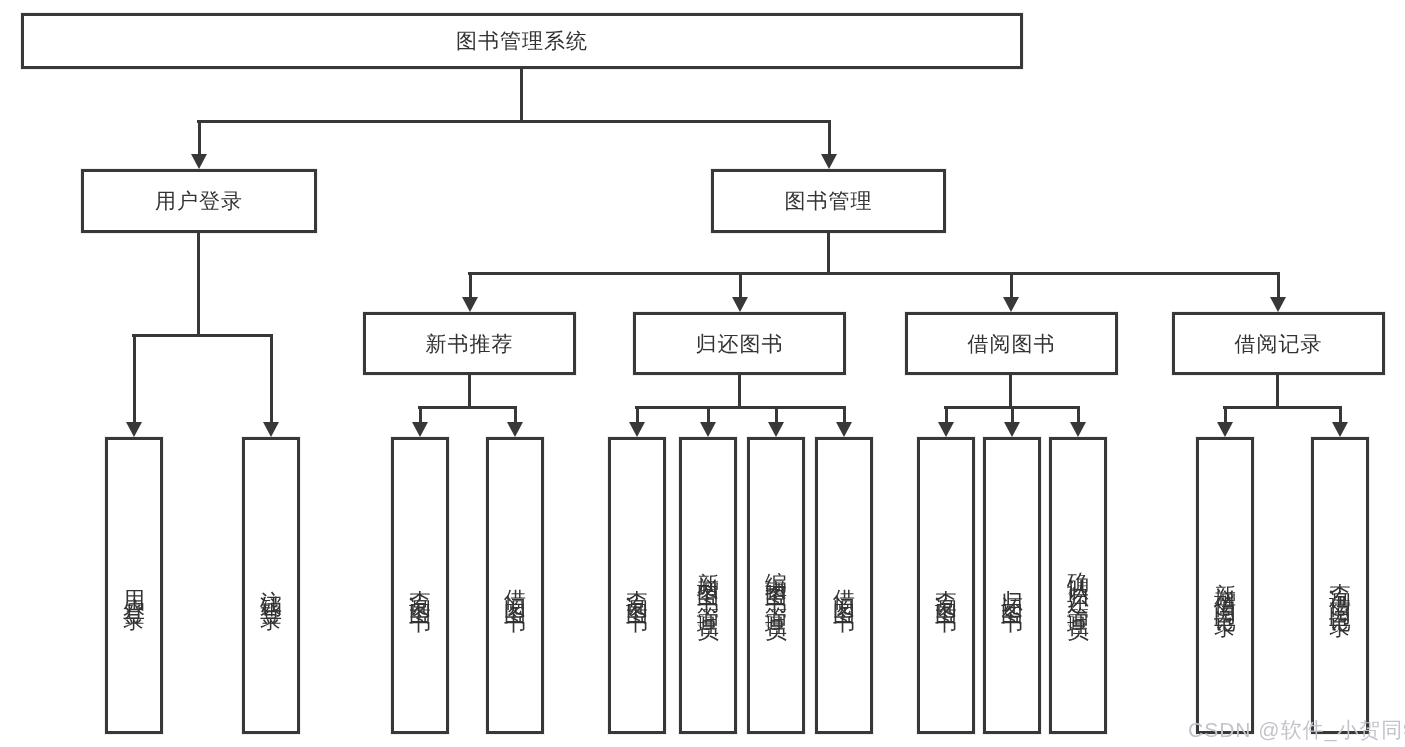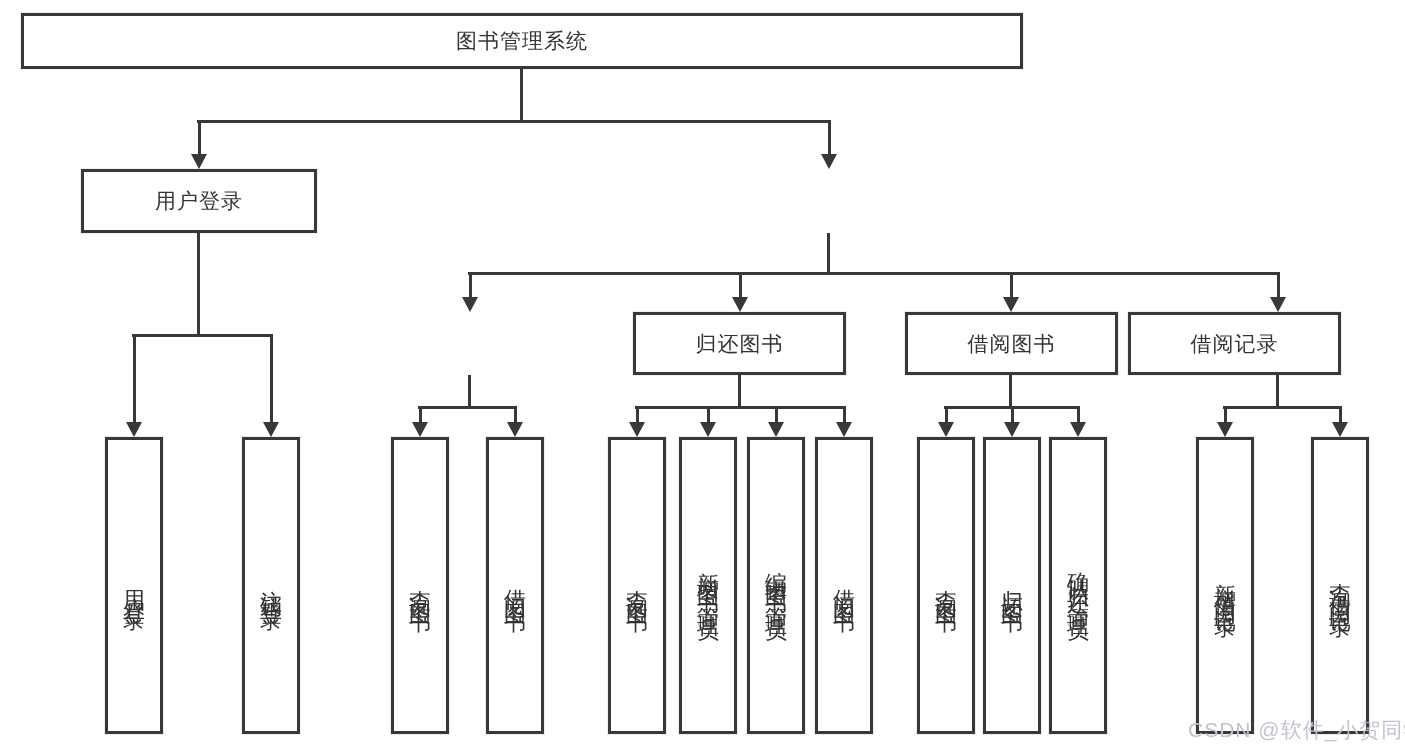--- a/index.html
+++ b/index.html
@@ -74,36 +74,38 @@
 <div class="canvas">
 
   <div class="hbox" style="left:21px; top:13px; width:1002px; height:56px;">图书管理系统</div>
 
   <div class="vline" style="left:520px; top:69px; height:54px;"></div>
   <div class="hline" style="left:197px; top:120px; width:634px;"></div>
   <div class="arrow" style="left:191px; top:120px; height:49px;"></div>
   <div class="arrow" style="left:821px; top:120px; height:49px;"></div>
 
   <div class="hbox" style="left:81px; top:169px; width:236px; height:64px;">用户登录</div>
+  <div class="hbox" style="left:711px; top:169px; width:235px; height:64px;">图书管理</div>
 
   <div class="vline" style="left:197px; top:233px; height:104px;"></div>
   <div class="hline" style="left:132px; top:334px; width:141px;"></div>
   <div class="arrow" style="left:126px; top:334px; height:103px;"></div>
   <div class="arrow" style="left:263px; top:334px; height:103px;"></div>
 
   <div class="vline" style="left:827px; top:233px; height:42px;"></div>
   <div class="hline" style="left:468px; top:272px; width:811px;"></div>
   <div class="arrow" style="left:462px; top:272px; height:40px;"></div>
   <div class="arrow" style="left:732px; top:272px; height:40px;"></div>
   <div class="arrow" style="left:1003px; top:272px; height:40px;"></div>
   <div class="arrow" style="left:1270px; top:272px; height:40px;"></div>
 
+  <div class="hbox" style="left:363px; top:312px; width:213px; height:63px;">新书推荐</div>
   <div class="hbox" style="left:633px; top:312px; width:213px; height:63px;">归还图书</div>
   <div class="hbox" style="left:905px; top:312px; width:213px; height:63px;">借阅图书</div>
-  <div class="hbox" style="left:1128px; top:312px; width:213px; height:63px;">借阅记录</div>
+  <div class="hbox" style="left:1172px; top:312px; width:213px; height:63px;">借阅记录</div>
 
   <div class="vline" style="left:468px; top:375px; height:34px;"></div>
   <div class="hline" style="left:418px; top:406px; width:99px;"></div>
   <div class="arrow" style="left:412px; top:406px; height:31px;"></div>
   <div class="arrow" style="left:507px; top:406px; height:31px;"></div>
 
   <div class="vline" style="left:738px; top:375px; height:34px;"></div>
   <div class="hline" style="left:635px; top:406px; width:211px;"></div>
   <div class="arrow" style="left:629px; top:406px; height:31px;"></div>
   <div class="arrow" style="left:700px; top:406px; height:31px;"></div>

